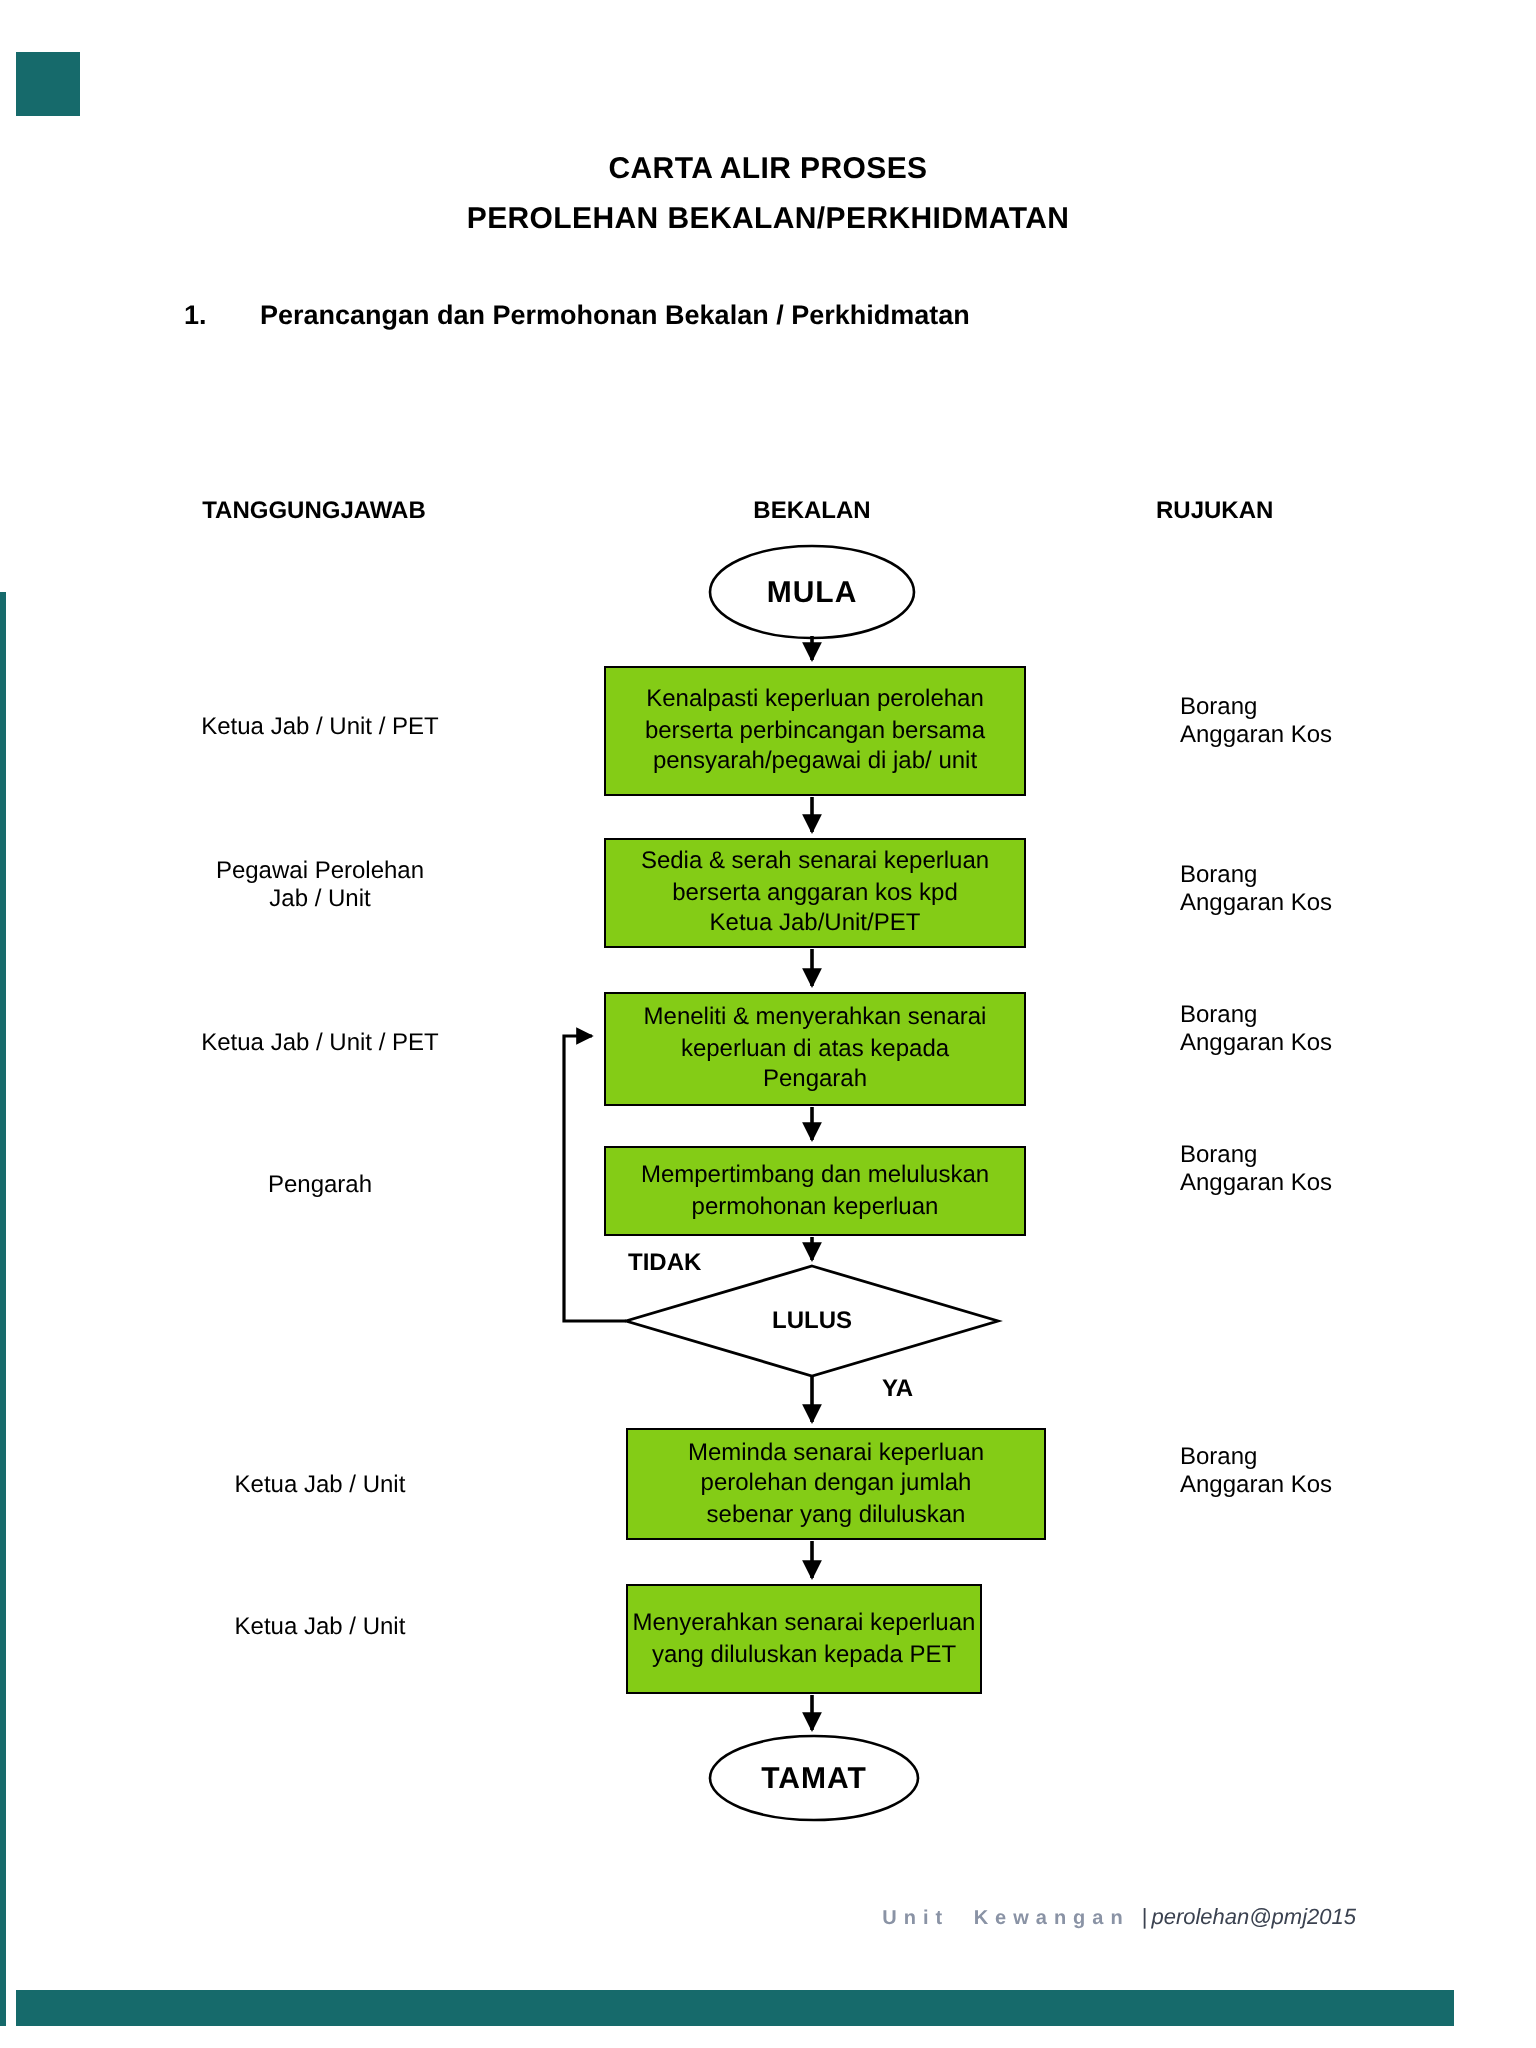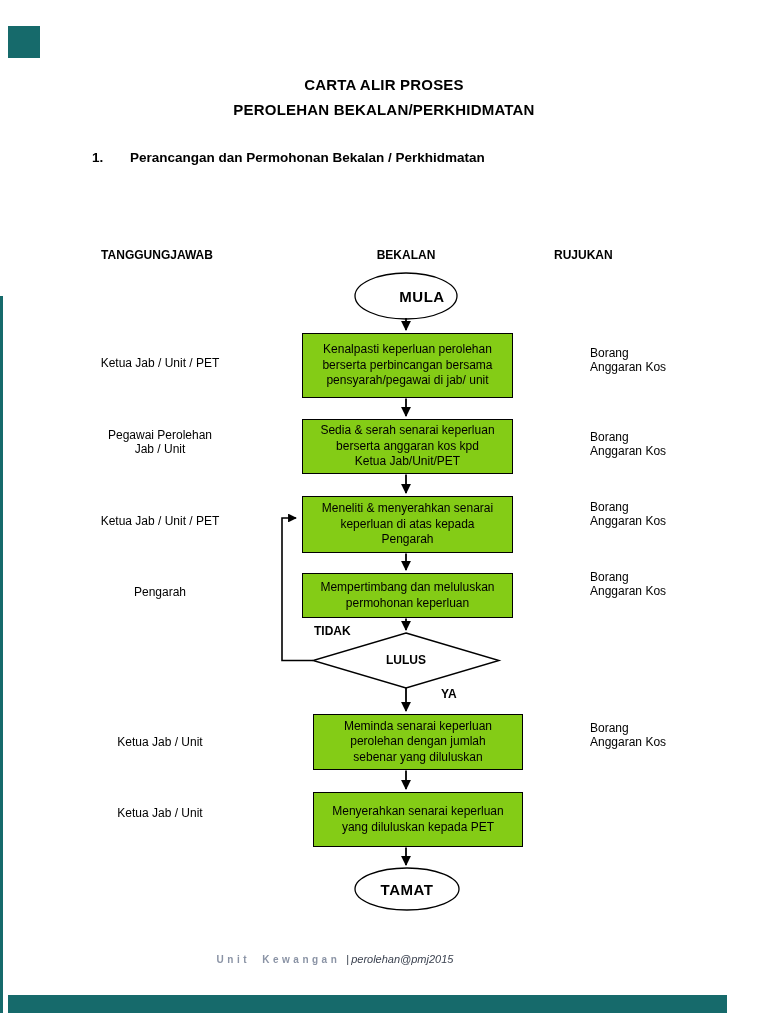--- a/index.html
+++ b/index.html
@@ -18,58 +18,58 @@
   .title1 { top:76px; }
   .title2 { top:101px; }
 
   .section { position:absolute; left:92px; top:150px; font-weight:bold; font-size:13.5px; }
   .section .num { display:inline-block; width:38px; }
 
   .colhead { position:absolute; top:248px; width:200px; text-align:center;
              font-weight:bold; font-size:12px; }
   .colhead.resp { left:57px; }
   .colhead.proc { left:306px; }
-  .colhead.ref  { left:508px;padding-left:46px; }
+  .colhead.ref  { left:532px;padding-left:46px; }
 
   .svg-layer { position:absolute; left:0; top:0; z-index:1; }
 
   .box {
     position:absolute; z-index:2; box-sizing:border-box;
     border:1.5px solid #000; background:#84cc16;
     display:flex; flex-direction:column; justify-content:center;
     text-align:center; font-size:12px; line-height:15.5px;
   }
   .b1 { left:302px; top:333px; width:211px; height:65px; }
   .b2 { left:302px; top:419px; width:211px; height:55px; }
   .b3 { left:302px; top:496px; width:211px; height:57px; }
   .b4 { left:302px; top:573px; width:211px; height:45px; }
   .b5 { left:313px; top:714px; width:210px; height:56px; }
-  .b6 { left:313px; top:792px; width:210px; height:55px; }
+  .b6 { left:313px; top:792px; width:178px; height:55px; }
 
   .terminal-label { position:absolute; z-index:2; width:100px; text-align:center;
                     font-weight:bold; font-size:15px; letter-spacing:.5px; }
-  .mula  { left:356px; top:288px;margin-left:16px; }
+  .mula  { left:356px; top:288px; }
   .tamat { left:357px; top:881px; }
 
   .decision-label { position:absolute; z-index:2; font-weight:bold; font-size:12px; }
   .lulus { left:356px; top:653px; width:100px; text-align:center; }
   .tidak { left:314px; top:624px; }
   .ya    { left:441px; top:687px; }
 
   .resp { position:absolute; left:60px; width:200px; text-align:center;
           font-size:12px; line-height:14px; }
   .r1 { top:356px; } .r2 { top:428px; } .r3 { top:514px; }
   .r4 { top:585px; } .r5 { top:735px; } .r6 { top:806px; }
 
   .ref { position:absolute; left:590px; width:130px; text-align:left;
          font-size:12px; line-height:14px; }
   .f1 { top:346px; } .f2 { top:430px; } .f3 { top:500px; }
   .f4 { top:570px; } .f5 { top:721px; }
 
-  .footer { position:absolute; left:4px; top:953px; width:662px; text-align:center;
+  .footer { position:absolute; left:16px; top:953px; width:662px; text-align:right;
             font-size:11px; white-space:nowrap; }
   .footer .unit { color:#8a93a5; font-weight:bold; font-size:10px;
                   letter-spacing:3.5px; word-spacing:6px; }
   .footer .sep  { color:#3b4250; margin:0 2px 0 6px; }
   .footer .handle { color:#3b4250; font-style:italic; font-size:11px; }
 </style>
 </head>
 <body>
 
 <div class="page">

